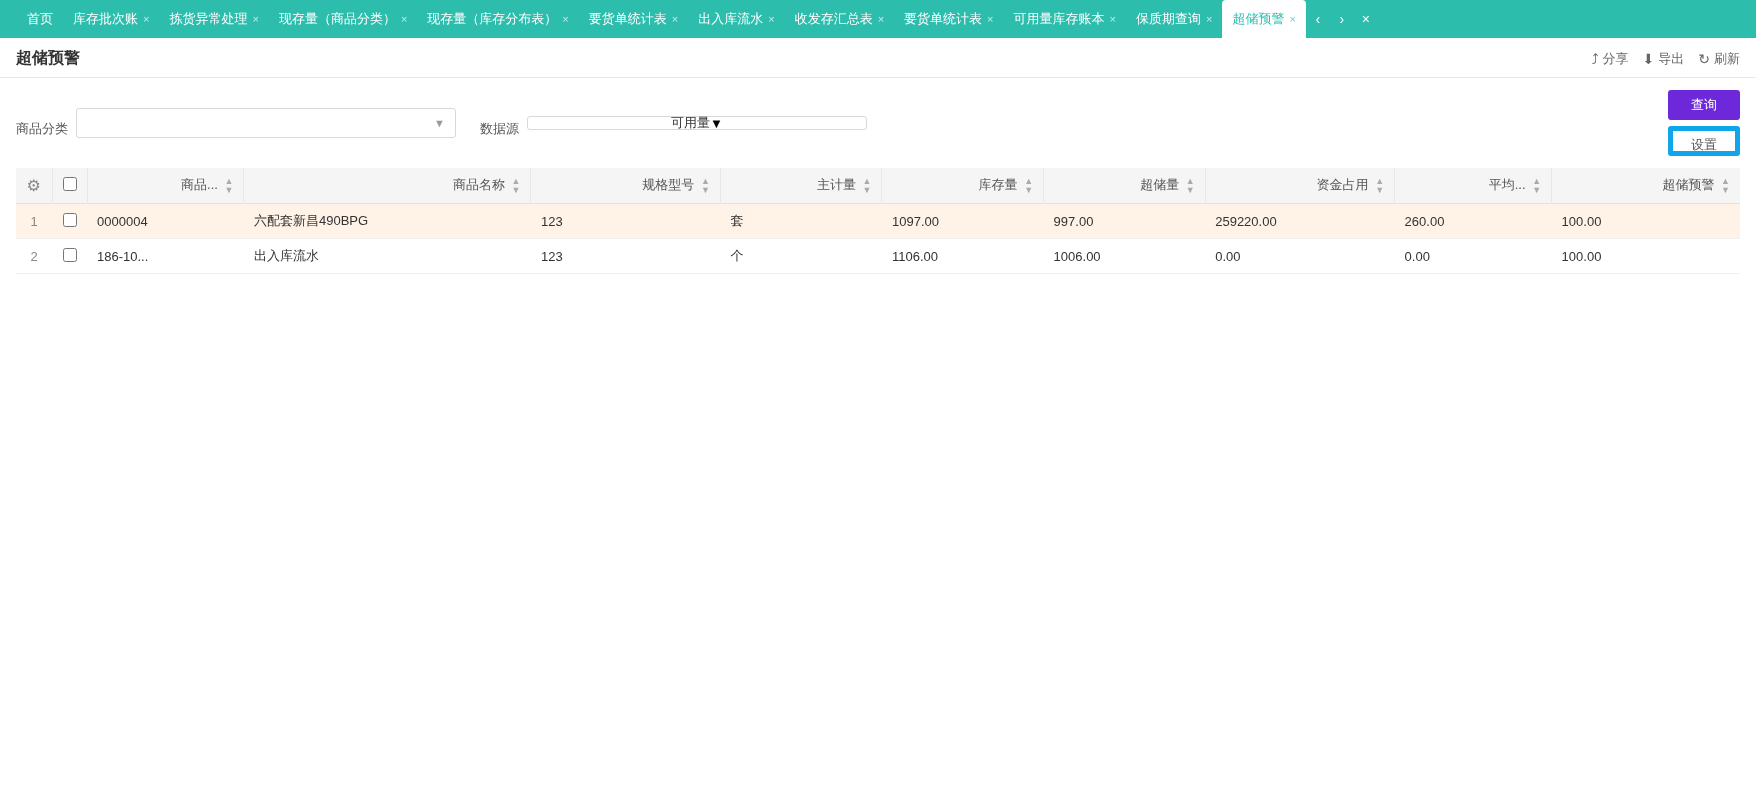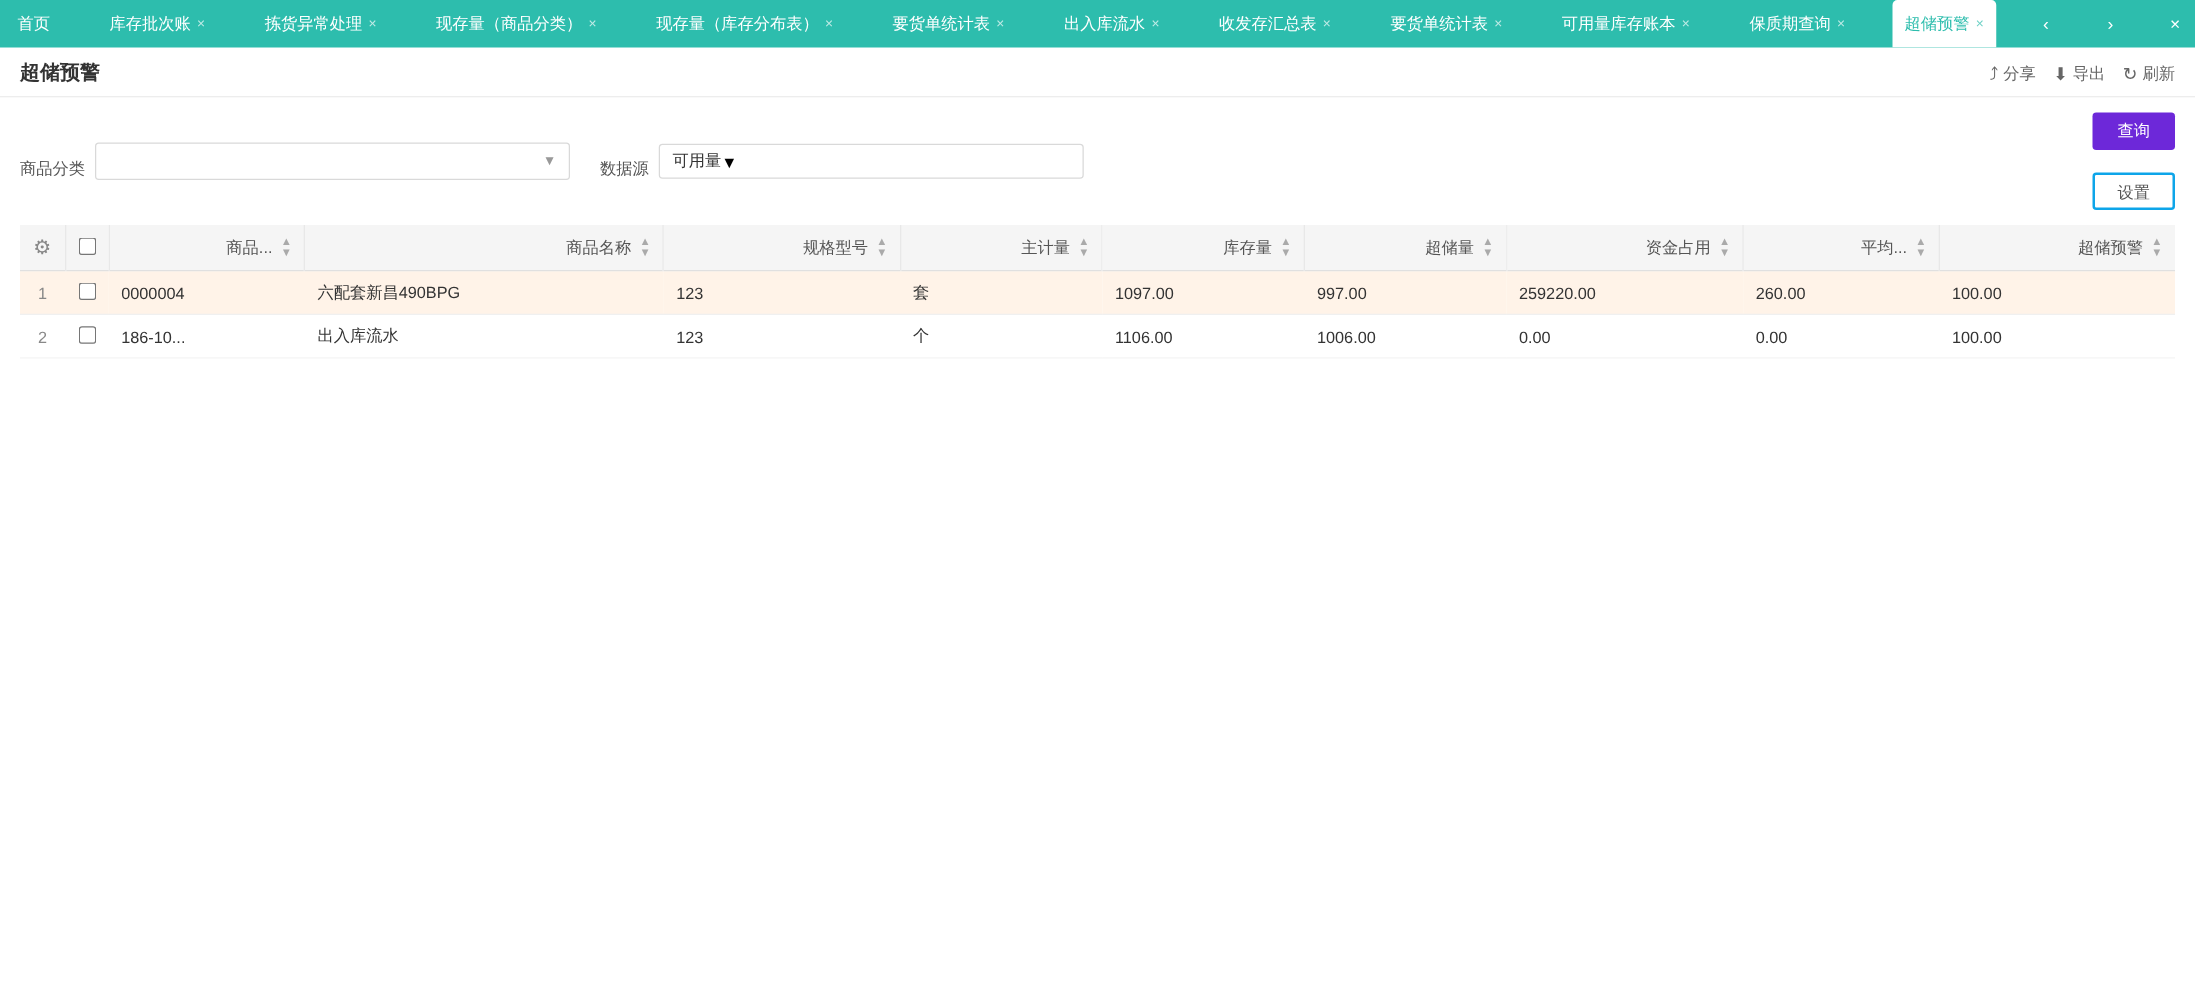--- a/index.html
+++ b/index.html
@@ -4,23 +4,22 @@
   <style>
     * { box-sizing: border-box; margin: 0; padding: 0; }
     body { font-family: "Microsoft YaHei", Arial, sans-serif; font-size: 13px; background: #fff; overflow-x: hidden; }
 
     
     .top-nav {
       display: flex;
       align-items: center;
       background: #2dbdad;
       height: 38px;
-      padding: 0 4px;
+      padding: 0 17px;
       overflow: hidden;
-      justify-content: space-between;
     }
     .top-nav .nav-item {
       display: flex;
       align-items: center;
       height: 38px;
       padding: 0 10px;
       color: #fff;
       font-size: 13px;
       white-space: nowrap;
       cursor: pointer;
@@ -110,47 +109,47 @@
       justify-content: space-between;
     }
     .filter-select .select-arrow { color: #999; font-size: 11px; }
     .filter-select-sm {
       display: flex;
       align-items: center;
       border: 1px solid #d9d9d9;
       border-radius: 3px;
       padding: 4px 10px;
       min-width: 340px;
-      height: 28px;
+      height: 14px;
       cursor: pointer;
       background: #fff;
-      justify-content: flex-start;
+      justify-content: center;
     }
     .filter-value { color: #333; font-size: 13px; }
 
     .btn-query {
       background: #6d28d9;
       color: #fff;
       border: none;
       border-radius: 3px;
       padding: 5px 18px;
       cursor: pointer;
       font-size: 13px;
       height: 30px;
     }
     .btn-settings {
       background: #fff;
       color: #555;
-      border: 2px solid #0ea5e9;
+      border: 5px solid #0ea5e9;
       border-radius: 3px;
       padding: 5px 18px;
       cursor: pointer;
       font-size: 13px;
       height: 30px;
-      margin-top: 16px;
+      margin-top: 4px;
     }
     .filter-right-btns {
       display: flex;
       flex-direction: column;
       gap: 2px;
       margin-left: auto;
     }
 
     
     .table-container {

